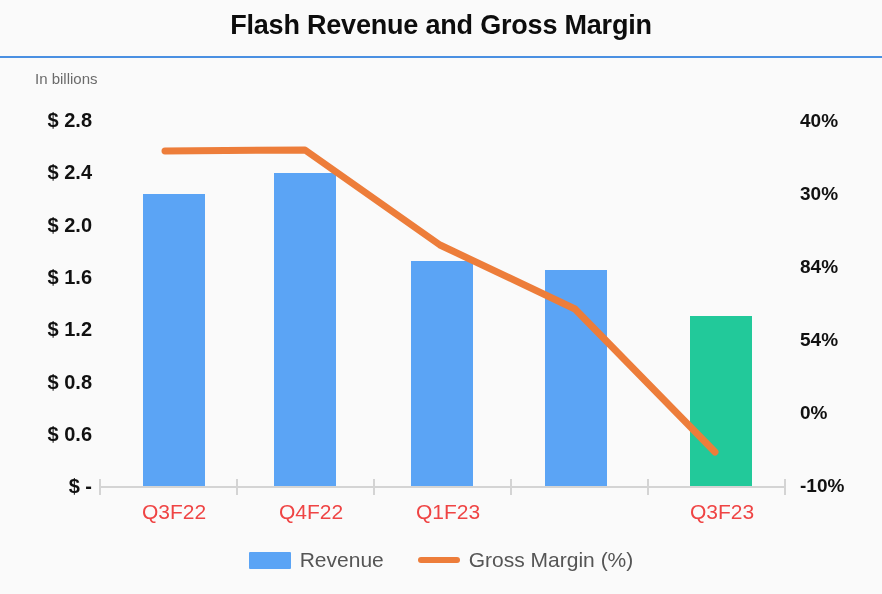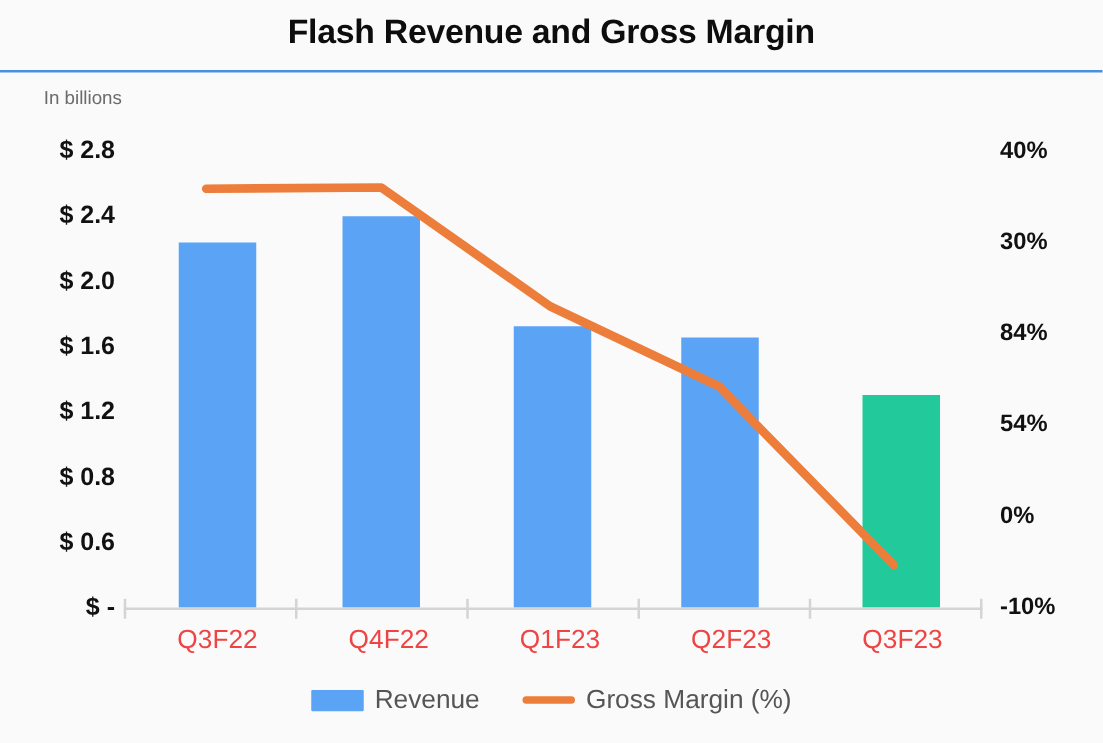--- a/index.html
+++ b/index.html
@@ -184,21 +184,20 @@
     <div class="tick" style="left:99px"></div>
     <div class="tick" style="left:236px"></div>
     <div class="tick" style="left:373px"></div>
     <div class="tick" style="left:510px"></div>
     <div class="tick" style="left:647px"></div>
     <div class="tick" style="left:784px"></div>
 
     <div class="x-label" style="left:109px">Q3F22</div>
     <div class="x-label" style="left:246px">Q4F22</div>
     <div class="x-label" style="left:383px">Q1F23</div>
-    <div class="x-label" style="left:520px">Q2F23</div>
     <div class="x-label" style="left:657px">Q3F23</div>
 
   </div>
 
   <div class="legend">
     <div class="legend-item">
       <span class="legend-swatch-bar"></span>
       <span class="legend-label">Revenue</span>
     </div>
     <div class="legend-item">

